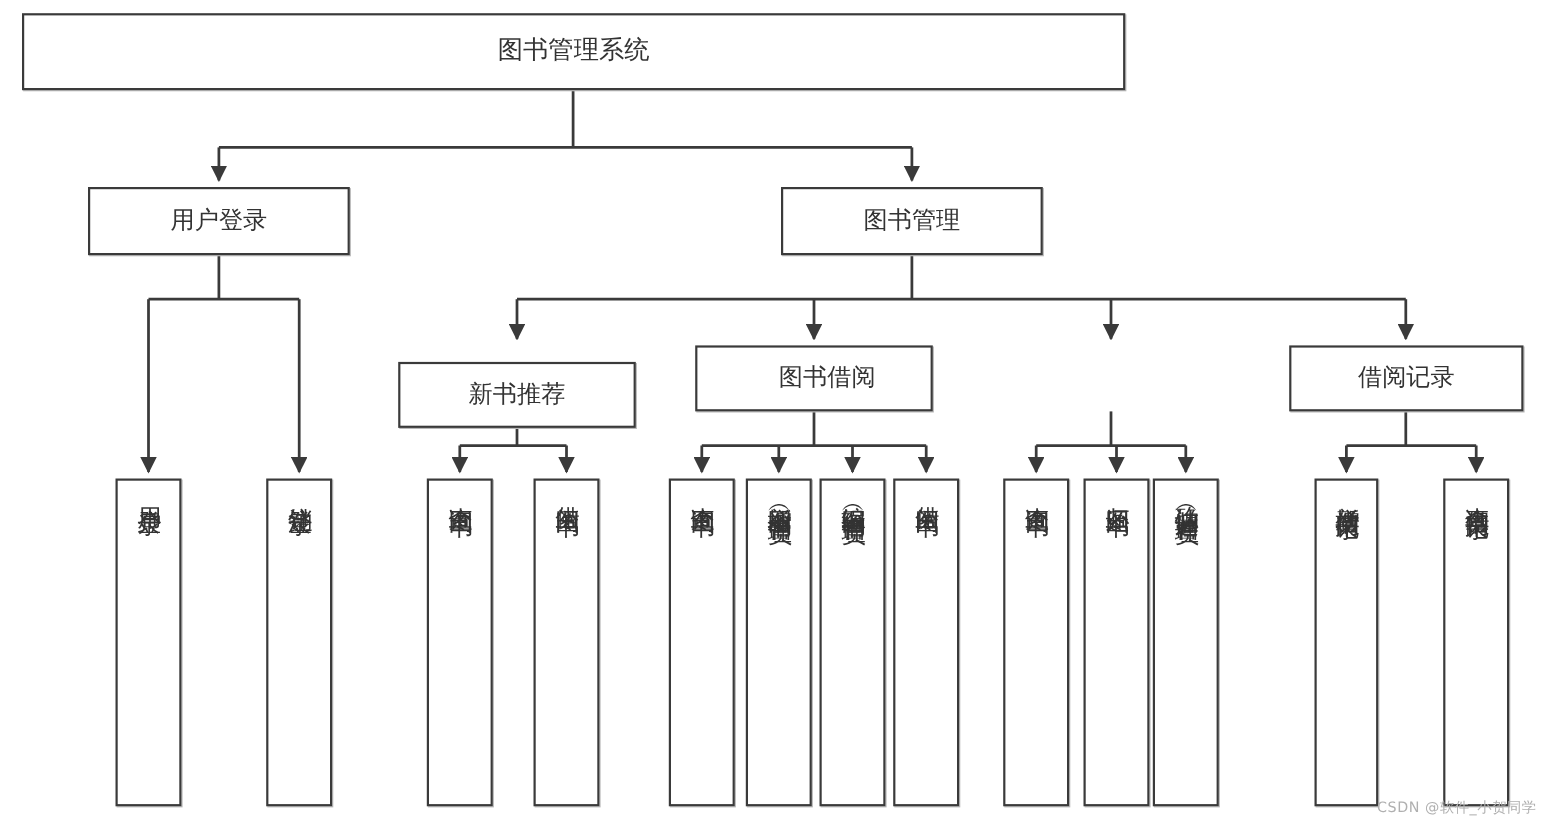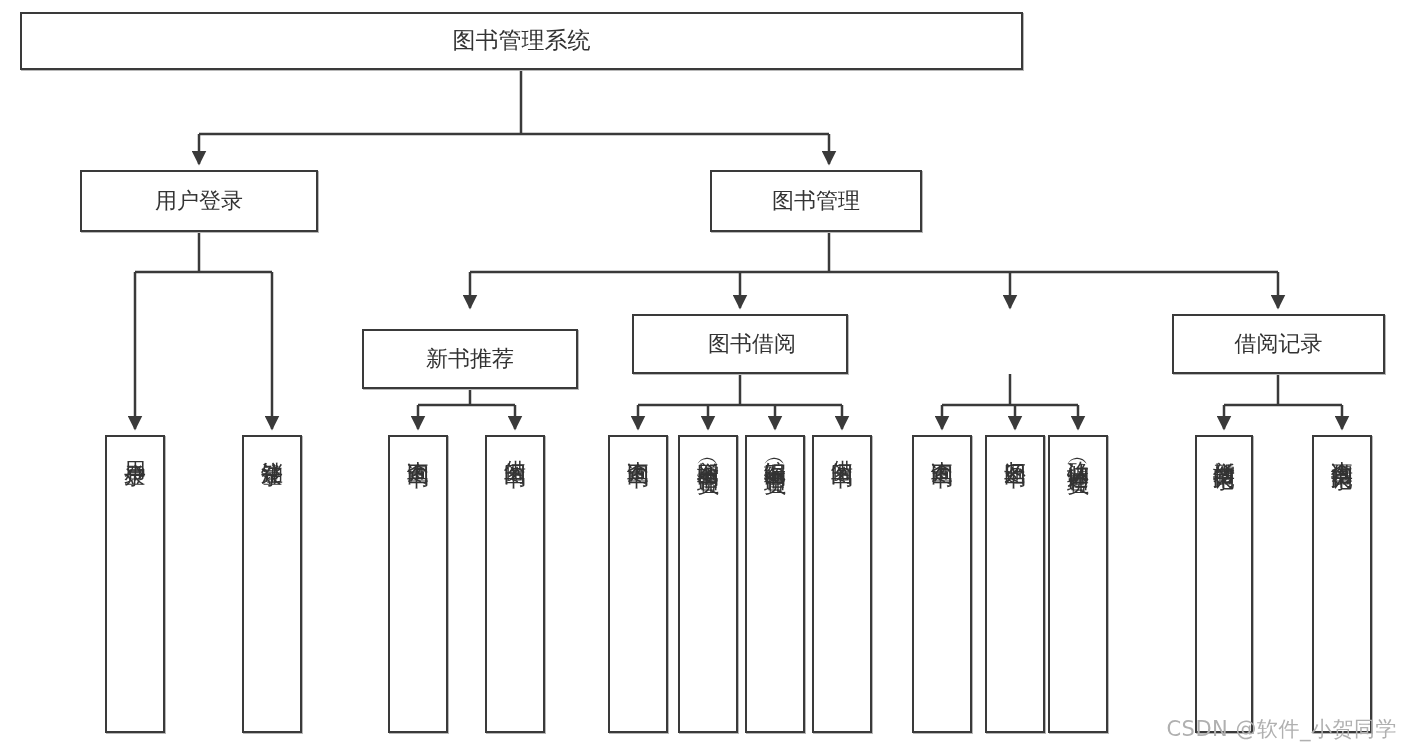--- a/index.html
+++ b/index.html
@@ -61,21 +61,21 @@
     text-orientation: upright;
     font-size: 22px;
     letter-spacing: 2px;
     line-height: 1;
     white-space: nowrap;
   }
   #watermark {
     position: absolute;
     right: 8px;
     bottom: 4px;
-    font-size: 21px;
+    font-size: 13px;
     color: #b0b0b0;
     letter-spacing: 0.5px;
     white-space: nowrap;
     z-index: 5;
   }
 </style>
 </head>
 <body>
 
 <div id="diagram-root">
@@ -123,28 +123,28 @@
       <path d="M 1015 405 L 1015 429" marker-end="url(#arrow)"></path>
       <path d="M 1078 405 L 1078 429" marker-end="url(#arrow)"></path>
 
       <path d="M 1278 374 L 1278 405"></path>
       <path d="M 1224 405 L 1342 405"></path>
       <path d="M 1224 405 L 1224 429" marker-end="url(#arrow)"></path>
       <path d="M 1342 405 L 1342 429" marker-end="url(#arrow)"></path>
     </g>
   </svg>
 
-  <div class="node horiz root" style="left:20px; top:12px; width:1003px; height:58px;">
+  <div class="node horiz root" style="left:20px; top:12px; width:1003px; height:70px;">
     <span class="node-label">图书管理系统</span>
   </div>
 
   <div class="node horiz" style="left:80px; top:170px; width:238px; height:62px;">
     <span class="node-label">用户登录</span>
   </div>
-  <div class="node horiz" style="left:710px; top:170px; width:212px; height:62px;">
+  <div class="node horiz" style="left:710px; top:170px; width:238px; height:62px;">
     <span class="node-label">图书管理</span>
   </div>
 
   <div class="node horiz" style="left:362px; top:329px; width:216px; height:60px;">
     <span class="node-label">新书推荐</span>
   </div>
   <div class="node horiz" style="left:632px; top:314px; width:216px; height:60px;padding-left:24px;">
     <span class="node-label">图书借阅</span>
   </div>
   <div class="node horiz" style="left:1172px; top:314px; width:213px; height:60px;">

